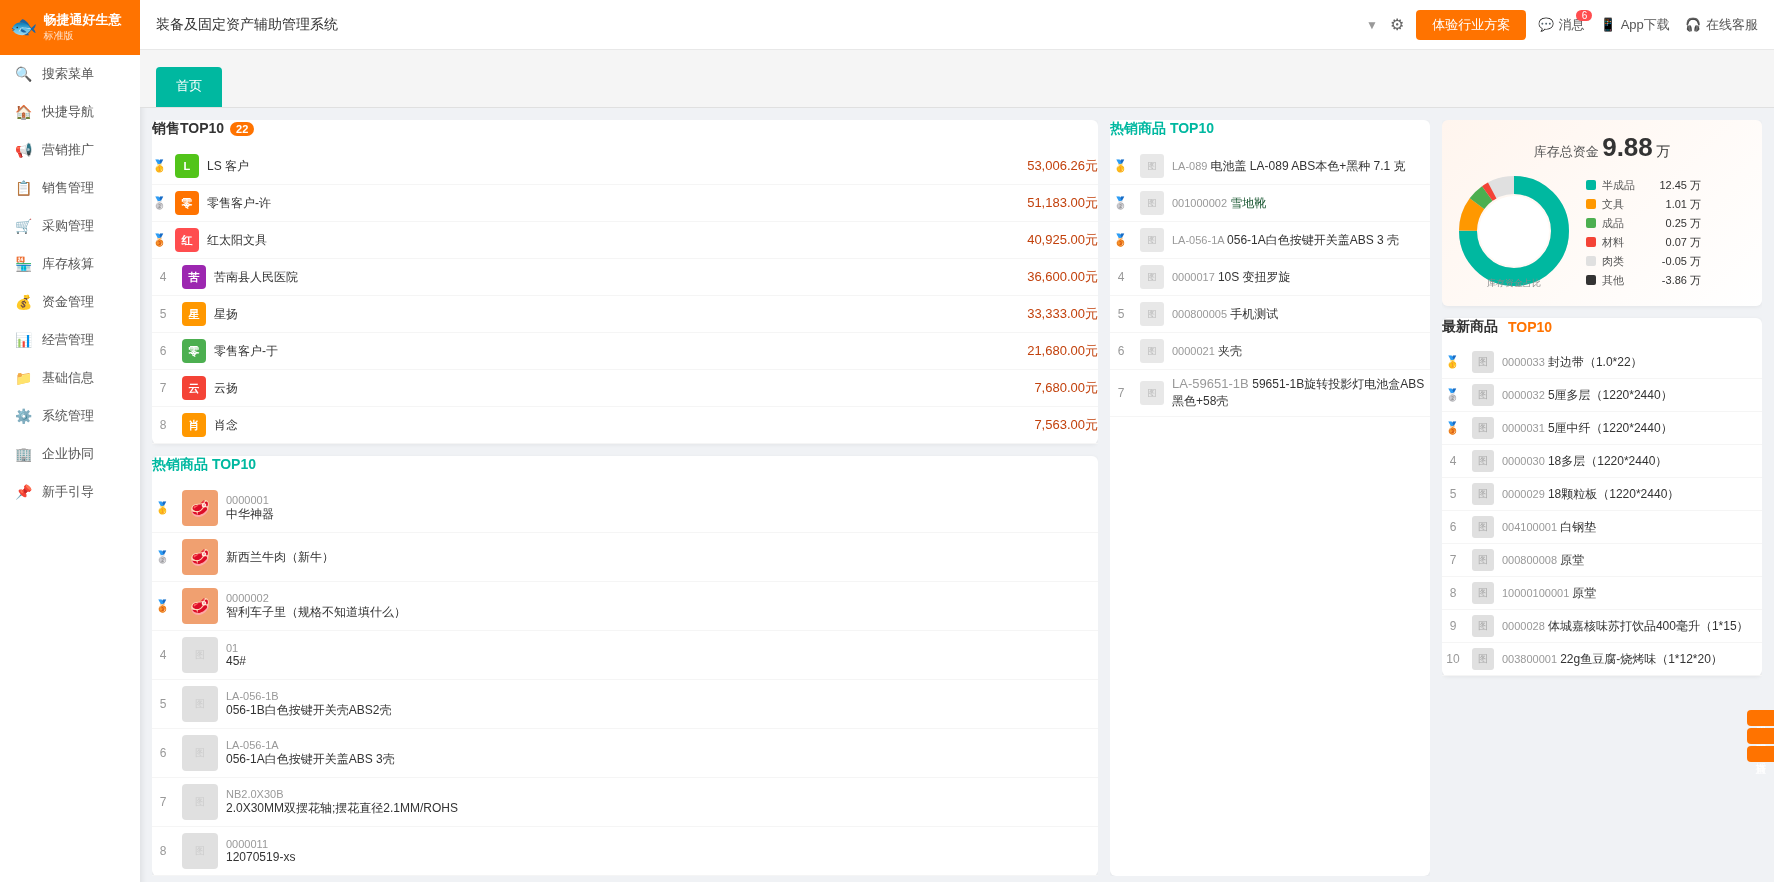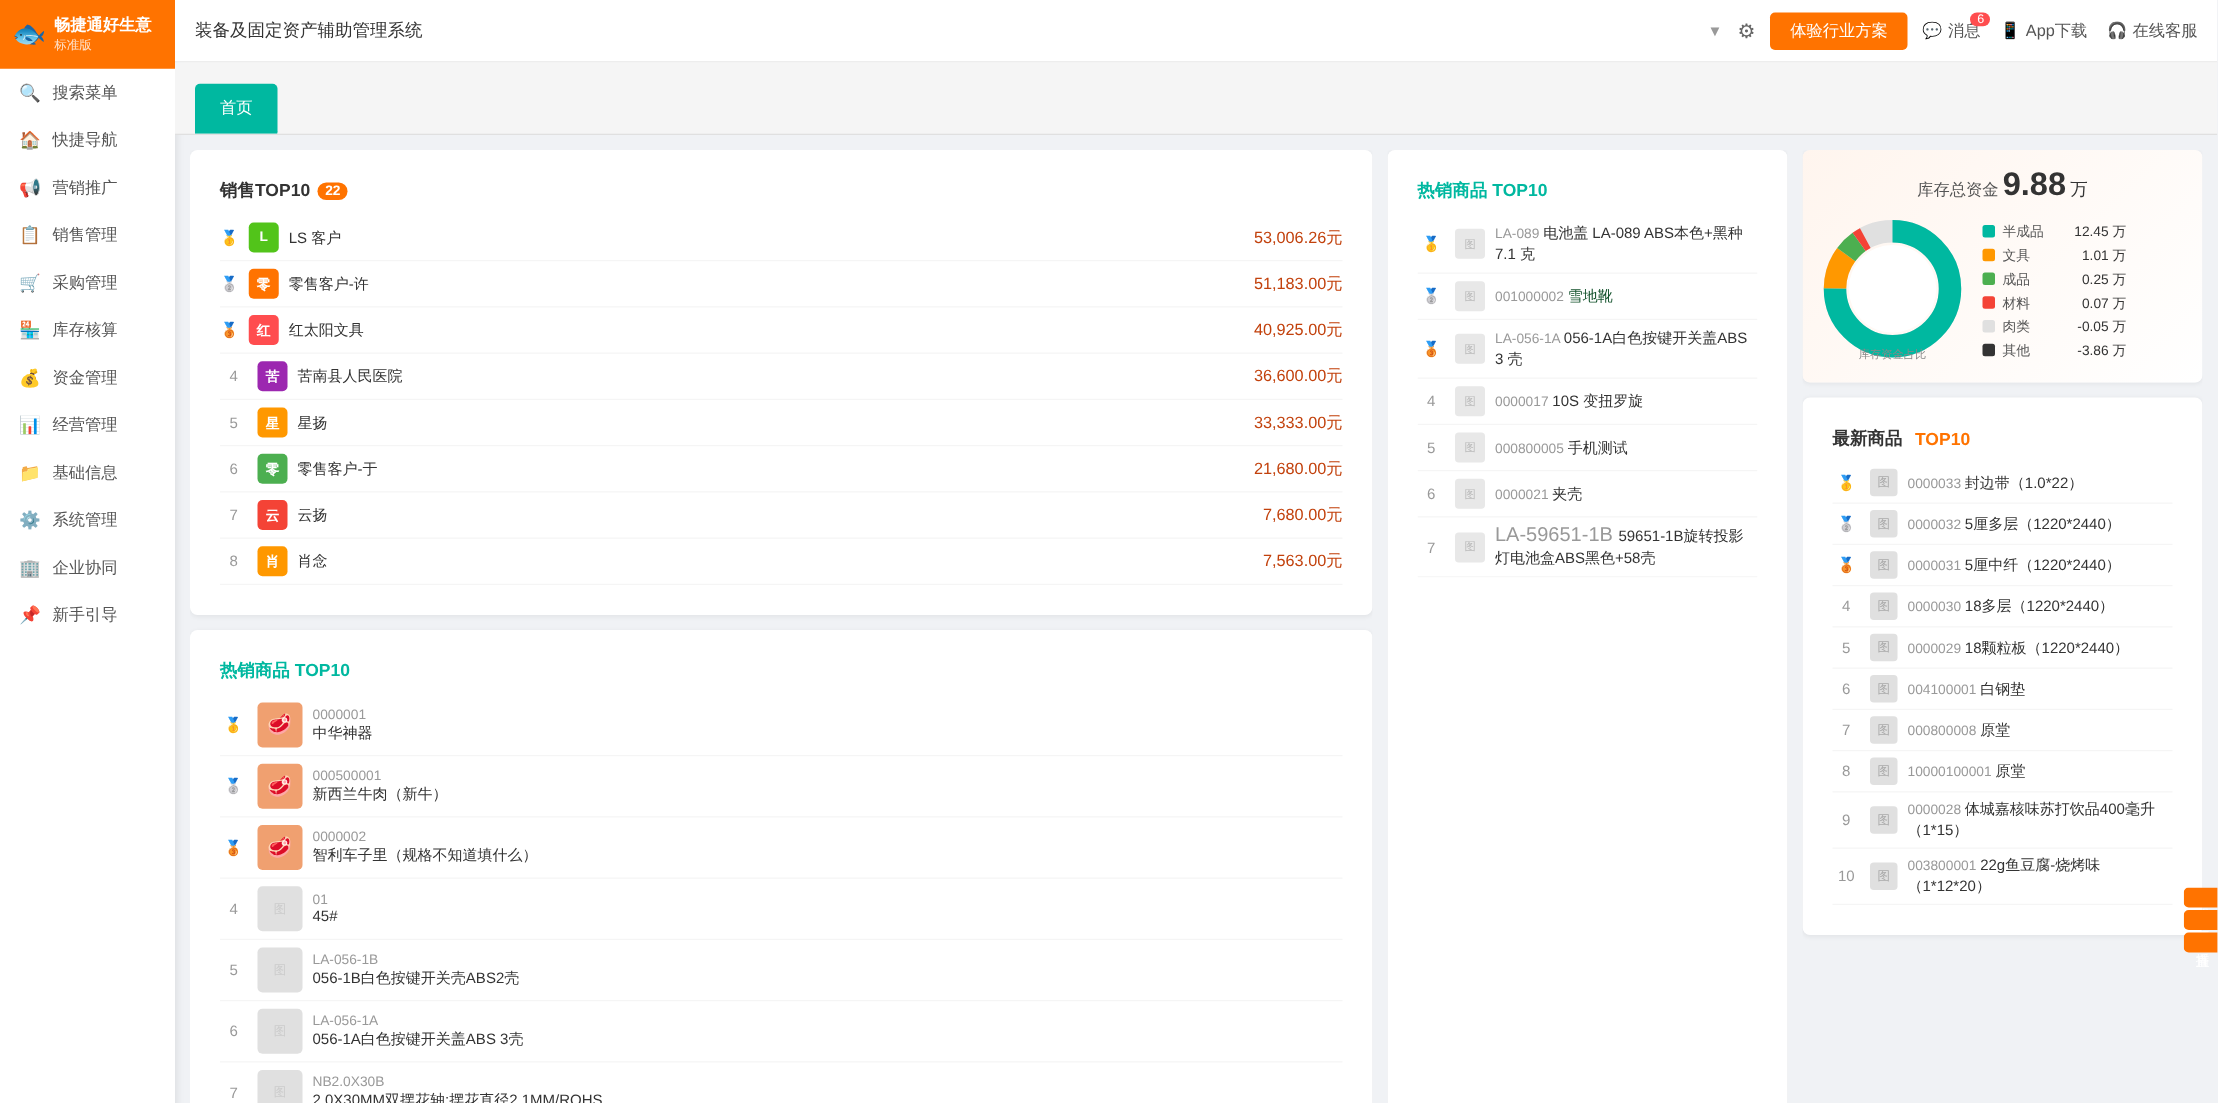--- a/index.html
+++ b/index.html
@@ -32,21 +32,21 @@
     .page-tab { padding: 10px 20px; cursor: pointer; font-size: 13px; color: #555; border-bottom: 2px solid transparent; }
     .page-tab.active { color: #fff; background: #00b8a0; border-radius: 4px 4px 0 0; border-bottom: 2px solid #00b8a0; margin-top: 17px; }
 
     
     .content { flex: 1; display: flex; overflow: hidden; padding: 12px; gap: 12px; }
 
     
     .left-panel { flex: 1; display: flex; flex-direction: column; gap: 12px; overflow: hidden; }
 
     
-    .card { background: #fff; border-radius: 6px; padding: 24px; box-shadow: 0 1px 4px rgba(0,0,0,0.06); }
+    .card { background: #fff; border-radius: 6px; padding: 0; box-shadow: 0 1px 4px rgba(0,0,0,0.06); }
     .card-header { font-size: 14px; font-weight: bold; color: #333; margin-bottom: 10px; display: flex; align-items: center; gap: 6px; }
     .rank-item { display: flex; align-items: center; padding: 6px 0; border-bottom: 1px solid #f5f5f5; gap: 8px; }
     .rank-avatar { width: 24px; height: 24px; border-radius: 4px; display: flex; align-items: center; justify-content: center; color: #fff; font-size: 11px; font-weight: bold; flex-shrink: 0; }
     .rank-name { flex: 1; font-size: 12px; color: #333; }
     .rank-value { font-size: 13px; color: #c2410c; font-weight: 500; }
 
     
     .middle-panel { width: 320px; display: flex; flex-direction: column; gap: 12px; overflow: hidden; }
 
     
@@ -255,21 +255,20 @@
       <div class="hot-code">0000001</div>
       <div class="hot-name">中华神器</div>
     </div>
   </div>
             <div class="hot-item">
     <span style="width:22px;text-align:center;">🥈</span>
     <div class="hot-thumb" style="background:#f0a070;">
       <span style="font-size:16px;">🥩</span>
     </div>
     <div class="hot-info">
-      <div class="hot-code">000500001</div>
       <div class="hot-name">新西兰牛肉（新牛）</div>
     </div>
   </div>
             <div class="hot-item">
     <span style="width:22px;text-align:center;">🥉</span>
     <div class="hot-thumb" style="background:#f0a070;">
       <span style="font-size:16px;">🥩</span>
     </div>
     <div class="hot-info">
       <div class="hot-code">0000002</div>
@@ -380,21 +379,21 @@
     <div style="width:24px;height:24px;background:#e8e8e8;border-radius:3px;display:flex;align-items:center;justify-content:center;font-size:9px;color:#bbb;flex-shrink:0;">图</div>
     <div style="flex:1;">
       <span style="font-size:11px;color:#999;">0000021 </span>
       <span style="font-size:12px;color:#333;">夹壳</span>
     </div>
   </div>
               <div class="rank-item">
     <span style="width:22px;text-align:center;"><span style="color:#999;font-size:12px;">7</span></span>
     <div style="width:24px;height:24px;background:#e8e8e8;border-radius:3px;display:flex;align-items:center;justify-content:center;font-size:9px;color:#bbb;flex-shrink:0;">图</div>
     <div style="flex:1;">
-      <span style="font-size:16px;color:#999;">LA-59651-1B </span>
+      <span style="font-size:13px;color:#999;">LA-59651-1B </span>
       <span style="font-size:12px;color:#333;">59651-1B旋转投影灯电池盒ABS黑色+58壳</span>
     </div>
   </div>
             </div>
         </div>
       </div>
     </div>
 
     <div class="right-panel">
 

